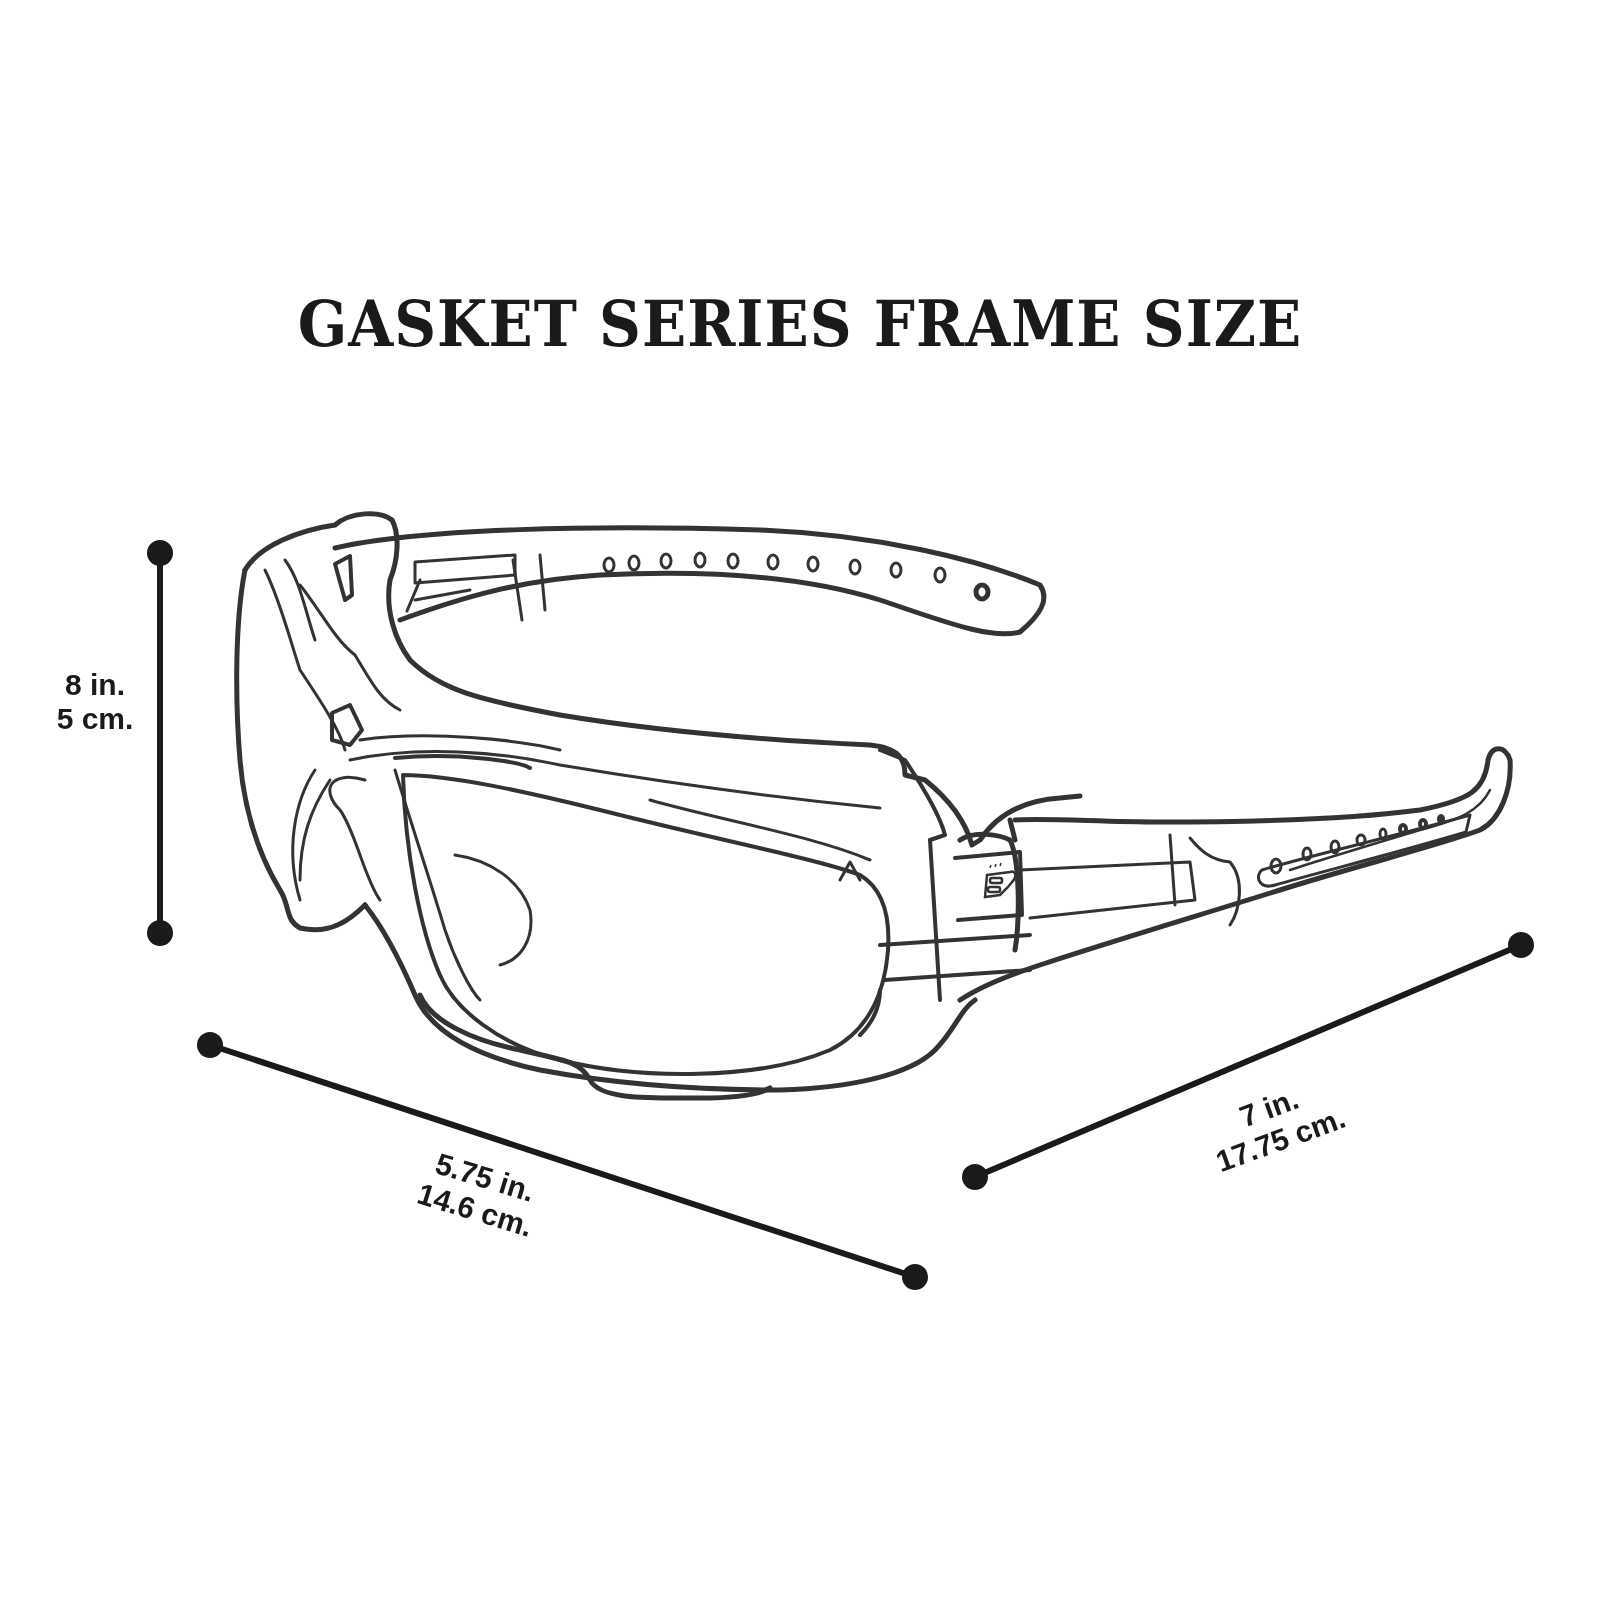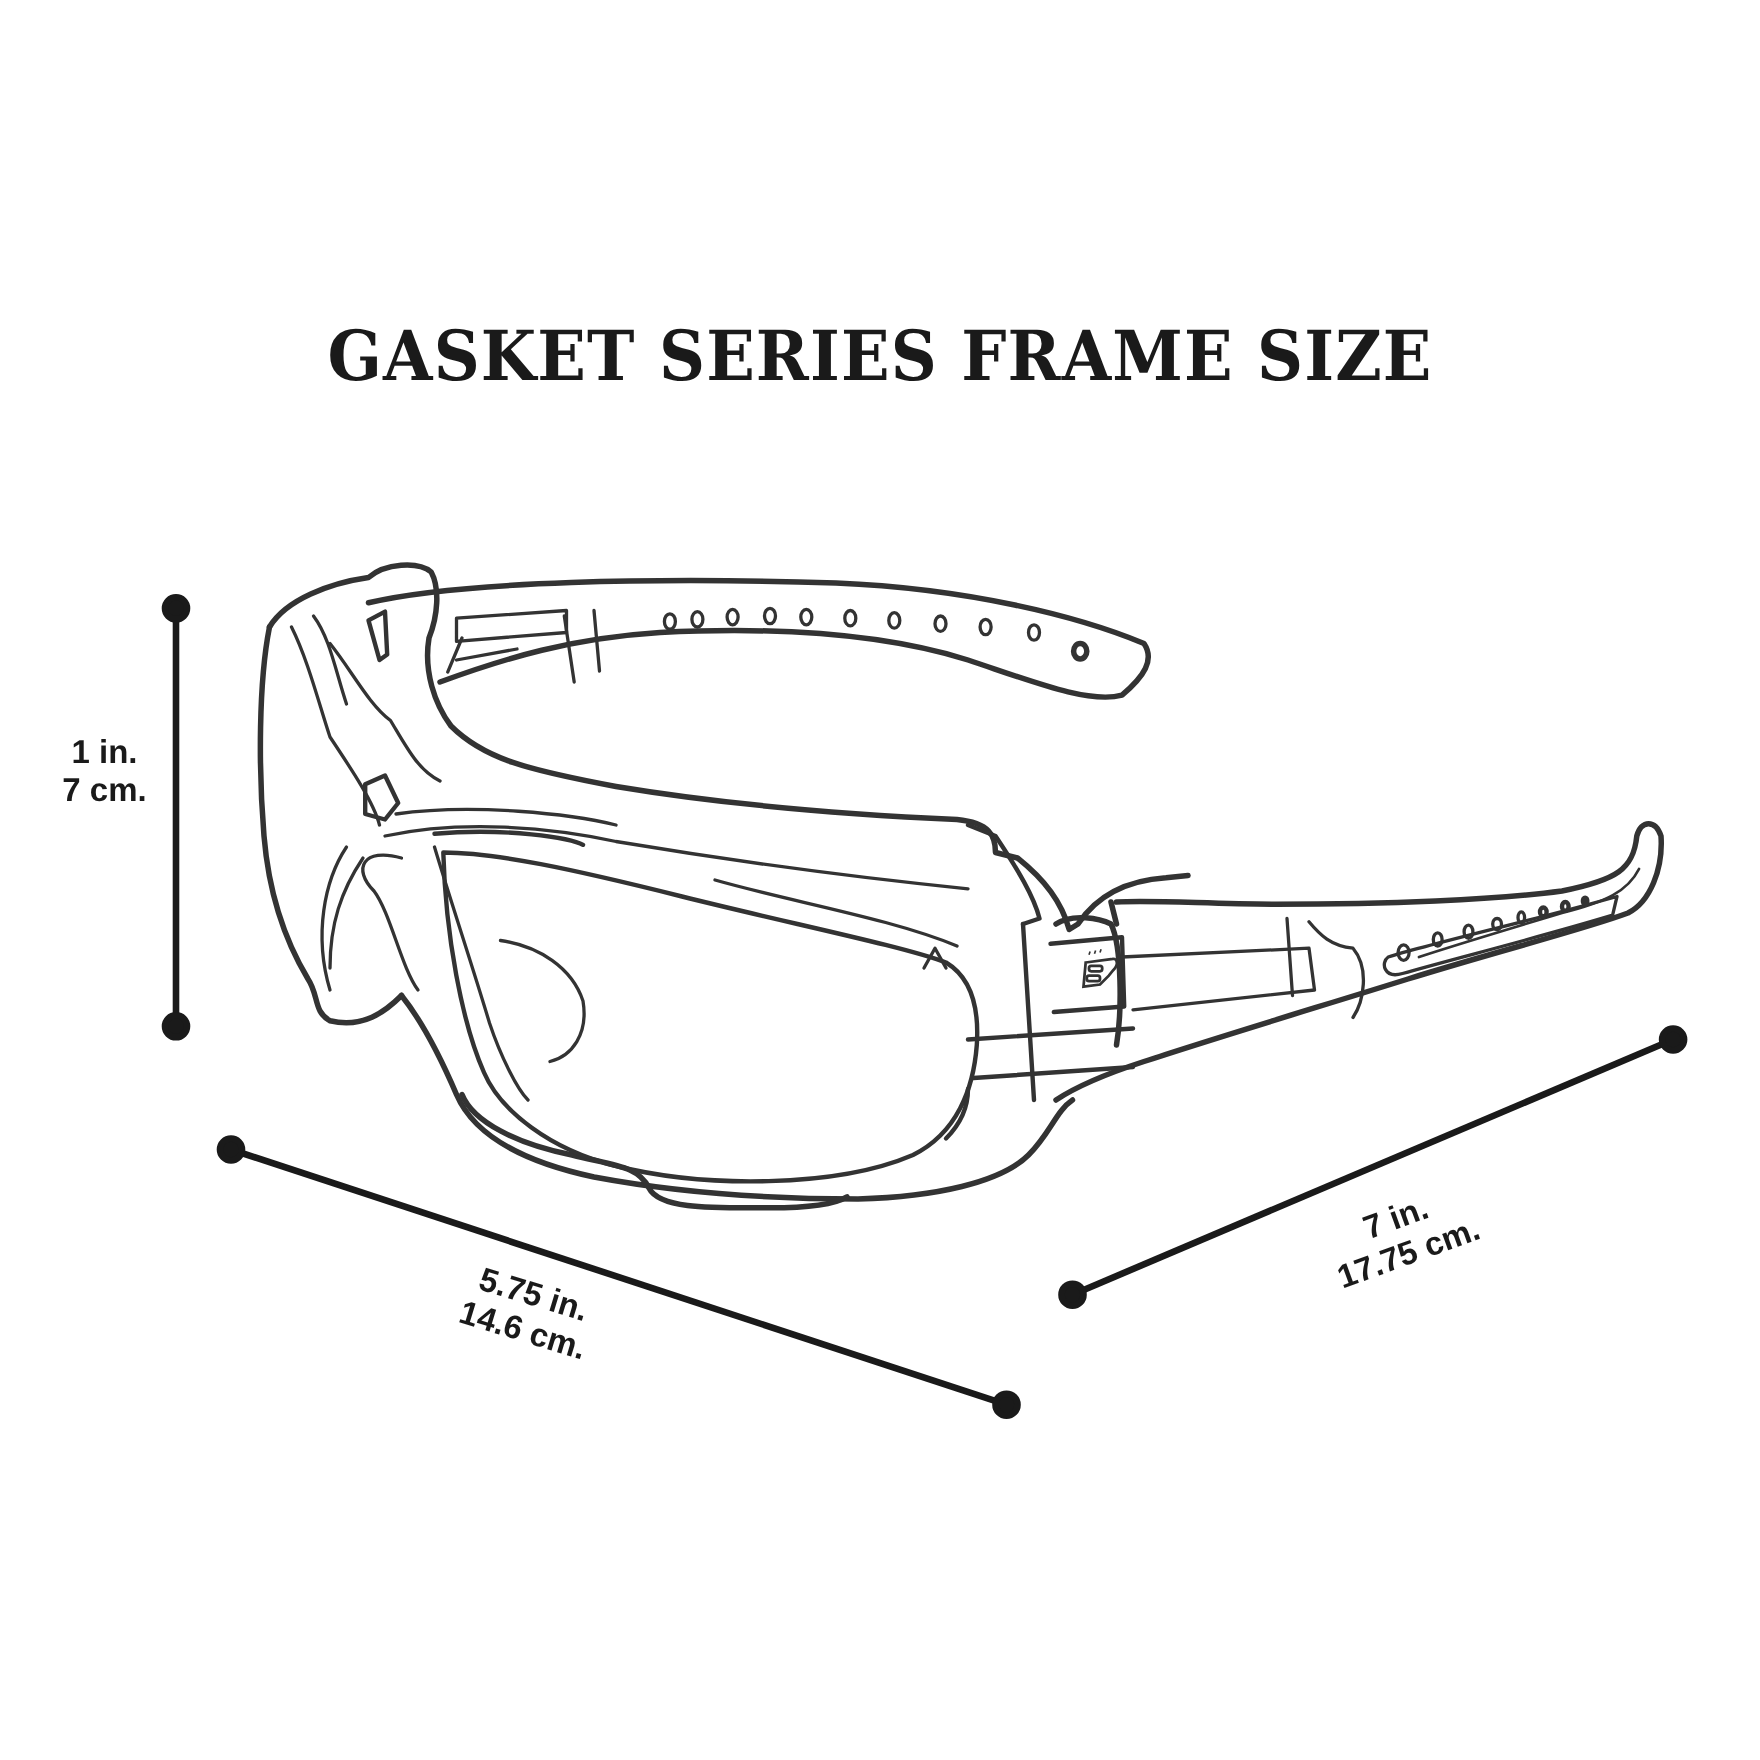--- a/index.html
+++ b/index.html
@@ -136,22 +136,22 @@
 
   <g stroke="#333333" stroke-width="2.5" fill="none">
     <path d="M 987 875 L 1010 872 C 1015 870 1018 876 1012 882 L 1008 887 L 1000 895 L 985 897 Z"></path>
     <rect x="990" y="878" width="12" height="5" rx="2"></rect>
     <rect x="988" y="887" width="12" height="5" rx="2"></rect>
     <path d="M 990 868 l 1 -3 M 995 867 l 1 -3 M 1000 866 l 1 -3" stroke-width="1.5"></path>
   </g>
 </svg>
 
 <div class="dim-label" style="left: 50px; top: 668px; width: 90px;">
-  <span>1 in.</span>
-  <span>7 cm.</span>
+  <span>8 in.</span>
+  <span>5 cm.</span>
 </div>
 
 <div class="dim-label" style="left: 400px; top: 1160px; width: 160px; transform: rotate(17deg); transform-origin: center;">
   <span>5.75 in.</span>
   <span>14.6 cm.</span>
 </div>
 
 <div class="dim-label" style="left: 1195px; top: 1090px; width: 160px; transform: rotate(-20deg); transform-origin: center;">
   <span>7 in.</span>
   <span>17.75 cm.</span>

